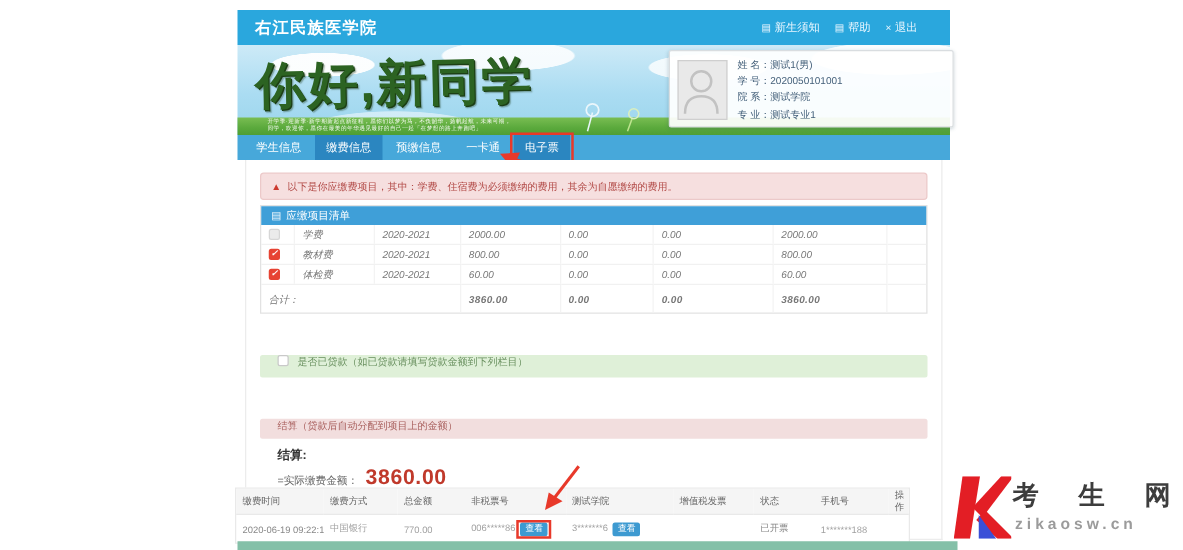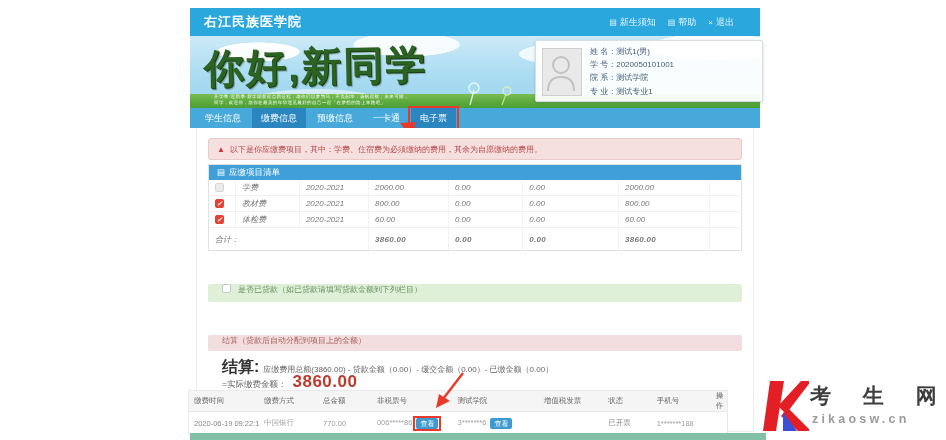--- a/index.html
+++ b/index.html
@@ -65,21 +65,21 @@
   .cb.checked{background:#e74333;border-color:#e74333;color:#fff;font-size:7px;font-weight:bold;}
 
   
   .bar{left:208px;width:534px;height:18px;border-radius:2px;display:flex;gap:7px;
        padding-left:14px;box-sizing:border-box;font-size:8px;}
   .bar-green{top:284px;background:#dff0d8;color:#69905f;}
   .bar-blue{top:309px;background:#d9edf7;color:#557a8d;}
   .bar-pink{top:335px;height:16px;background:#f2dede;color:#a9605e;}
 
   .settle1{left:222px;top:357px;width:520px;display:flex;align-items:baseline;gap:4px;white-space:nowrap;}
-  .settle1 b{font-size:16px;color:#333;}
+  .settle1 b{font-size:10px;color:#333;}
   .settle1 span{font-size:8px;color:#666;}
   .settle2{left:222px;top:372px;display:flex;align-items:baseline;gap:6px;}
   .settle2 .lab{font-size:8.5px;color:#666;}
   .settle2 .big{font-size:17px;font-weight:bold;color:#c0392b;letter-spacing:.5px;}
 
   
   .paycard{left:188px;top:390px;width:540px;background:#fff;border:1px solid #e9e9e9;box-sizing:border-box;}
   .paytab th{background:#f5f5f5;font-size:7.5px;color:#666;font-weight:normal;text-align:left;height:17px;padding:0 0 0 5px;border-bottom:1px solid #e9e9e9;}
   .paytab td{font-size:7.5px;color:#888;height:22px;padding:0 0 0 5px;white-space:nowrap;overflow:hidden;}
   .viewbtn{display:inline-block;background:#3d9ad1;color:#fff;font-size:7px;line-height:9px;
@@ -232,21 +232,20 @@
   <div class="abs bar bar-green">
     <span class="cb"></span>
     <span>是否已贷款（如已贷款请填写贷款金额到下列栏目）</span>
   </div>
   <div class="abs bar bar-pink">
     <span>结算（贷款后自动分配到项目上的金额）</span>
   </div>
 
   <div class="abs settle1">
     <b>结算:</b>
-    <span>应缴费用总额(3860.00) - 贷款金额（0.00）- 缓交金额（0.00）- 已缴金额（0.00）</span>
   </div>
   <div class="abs settle2">
     <span class="lab">=实际缴费金额：</span>
     <span class="big">3860.00</span>
   </div>
 
   <div class="abs paycard">
     <table class="paytab">
       <colgroup>
         <col style="width:13%">

